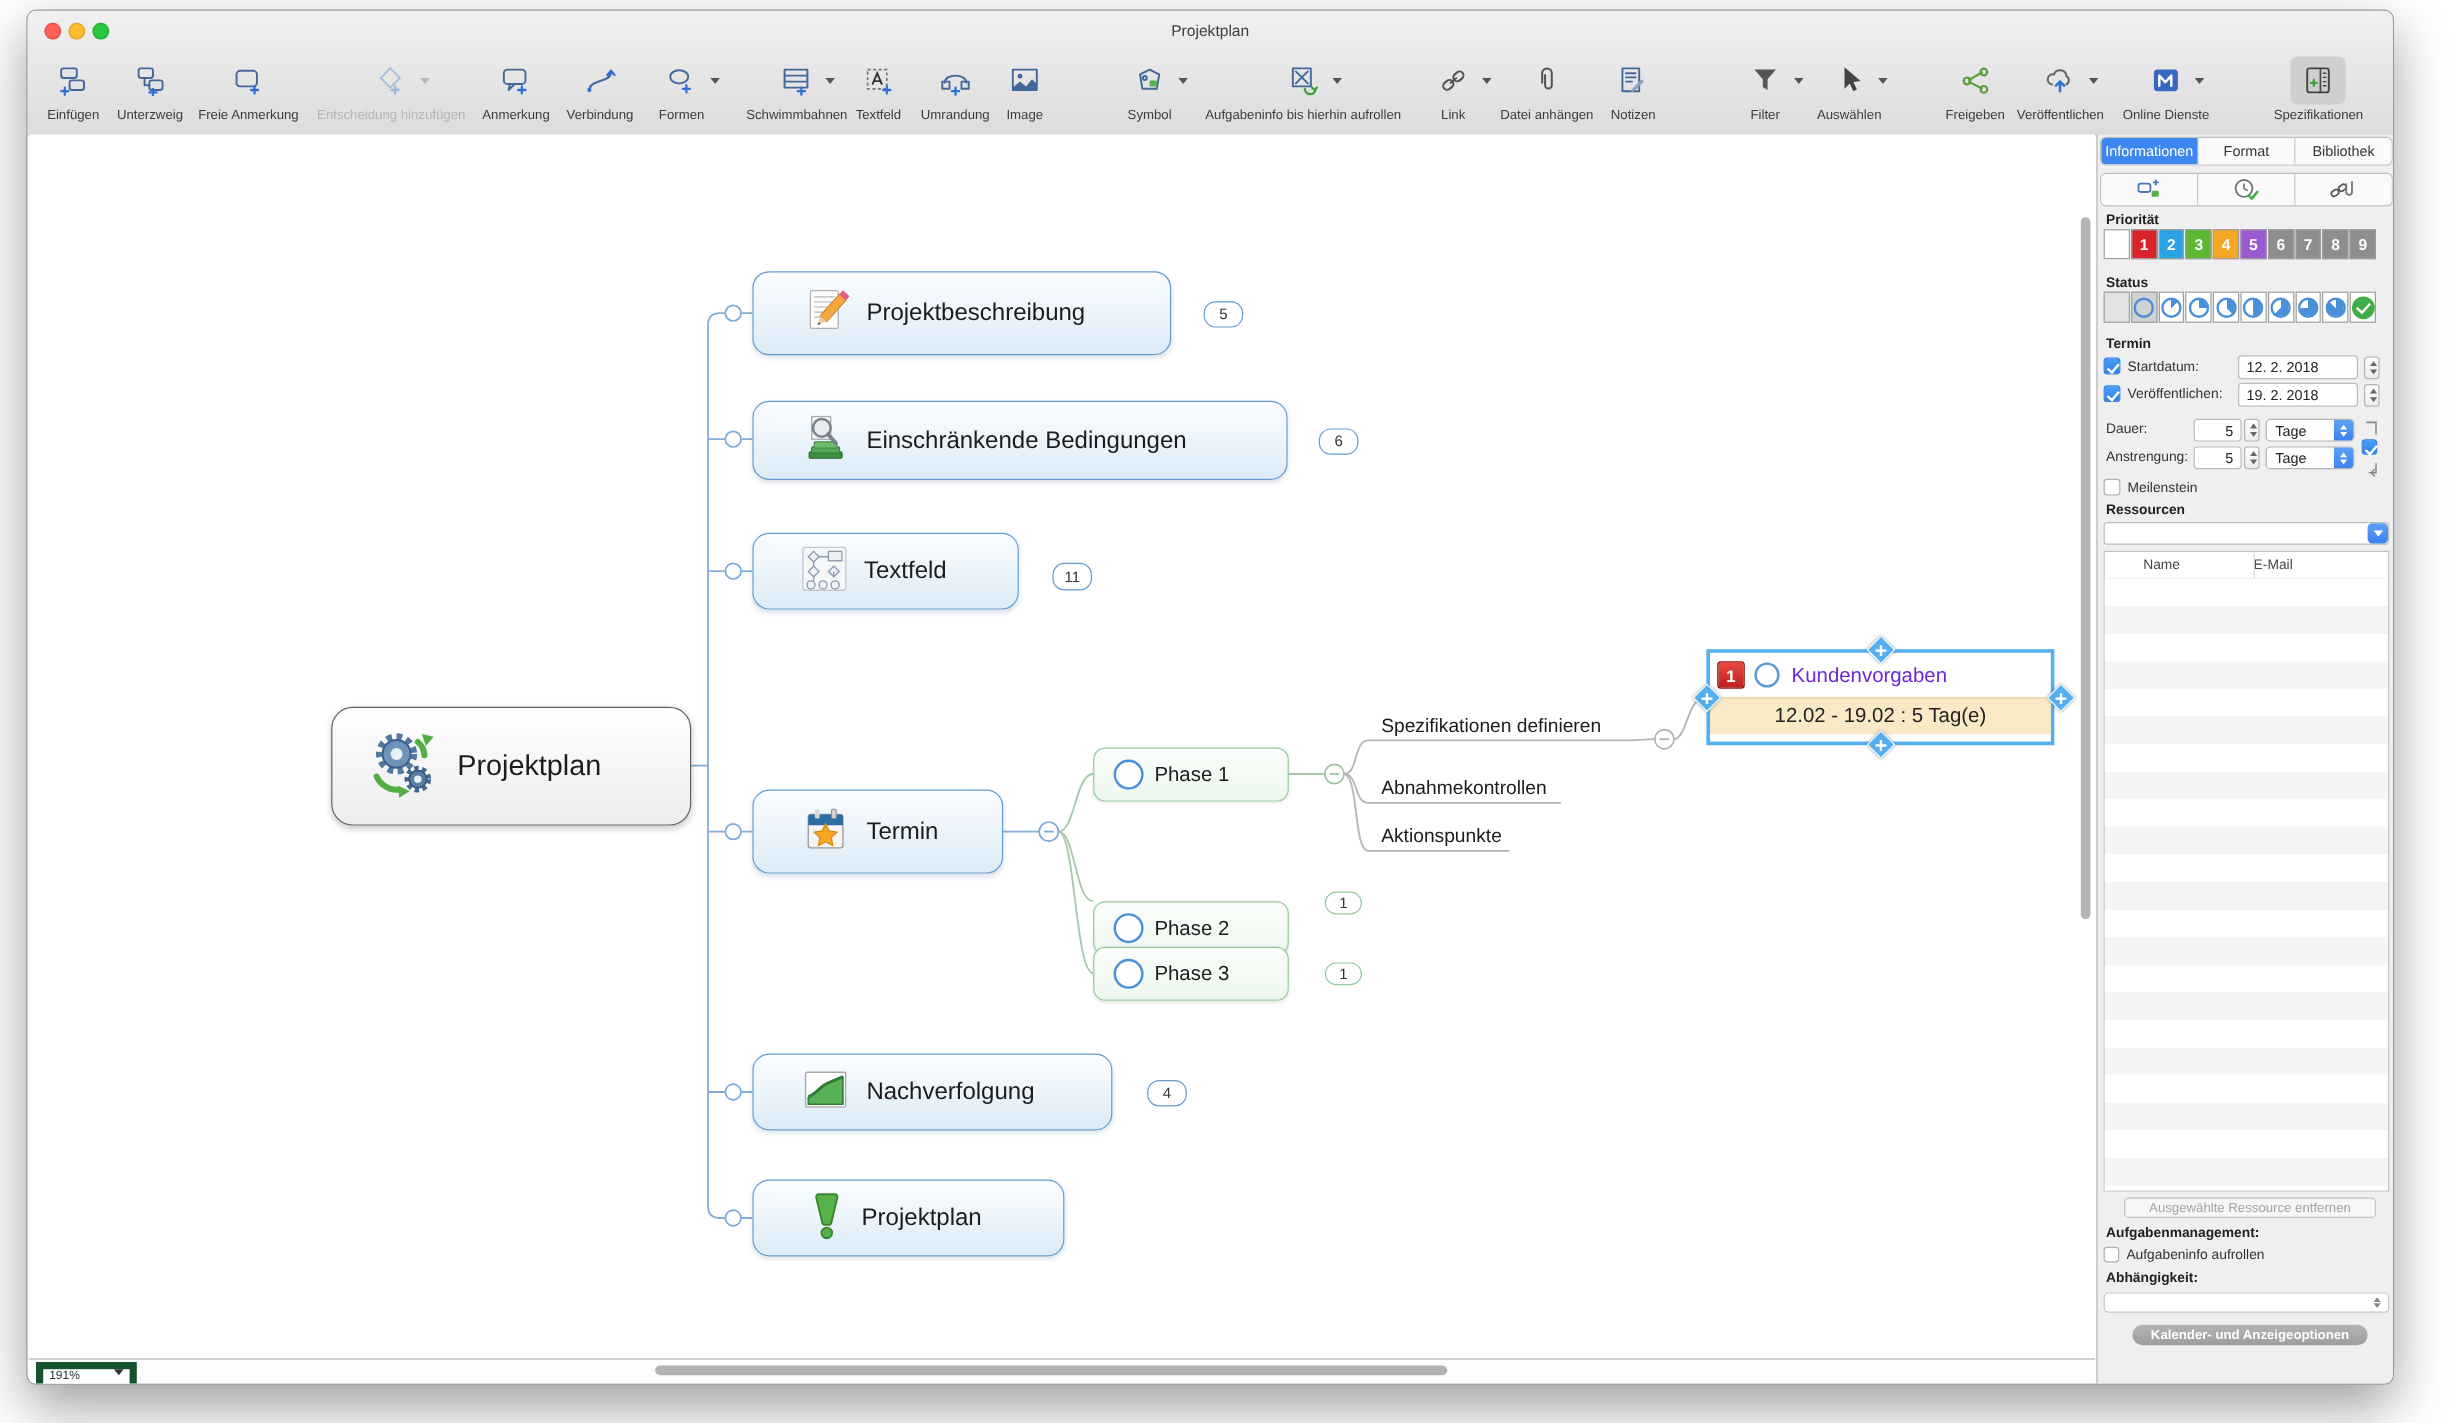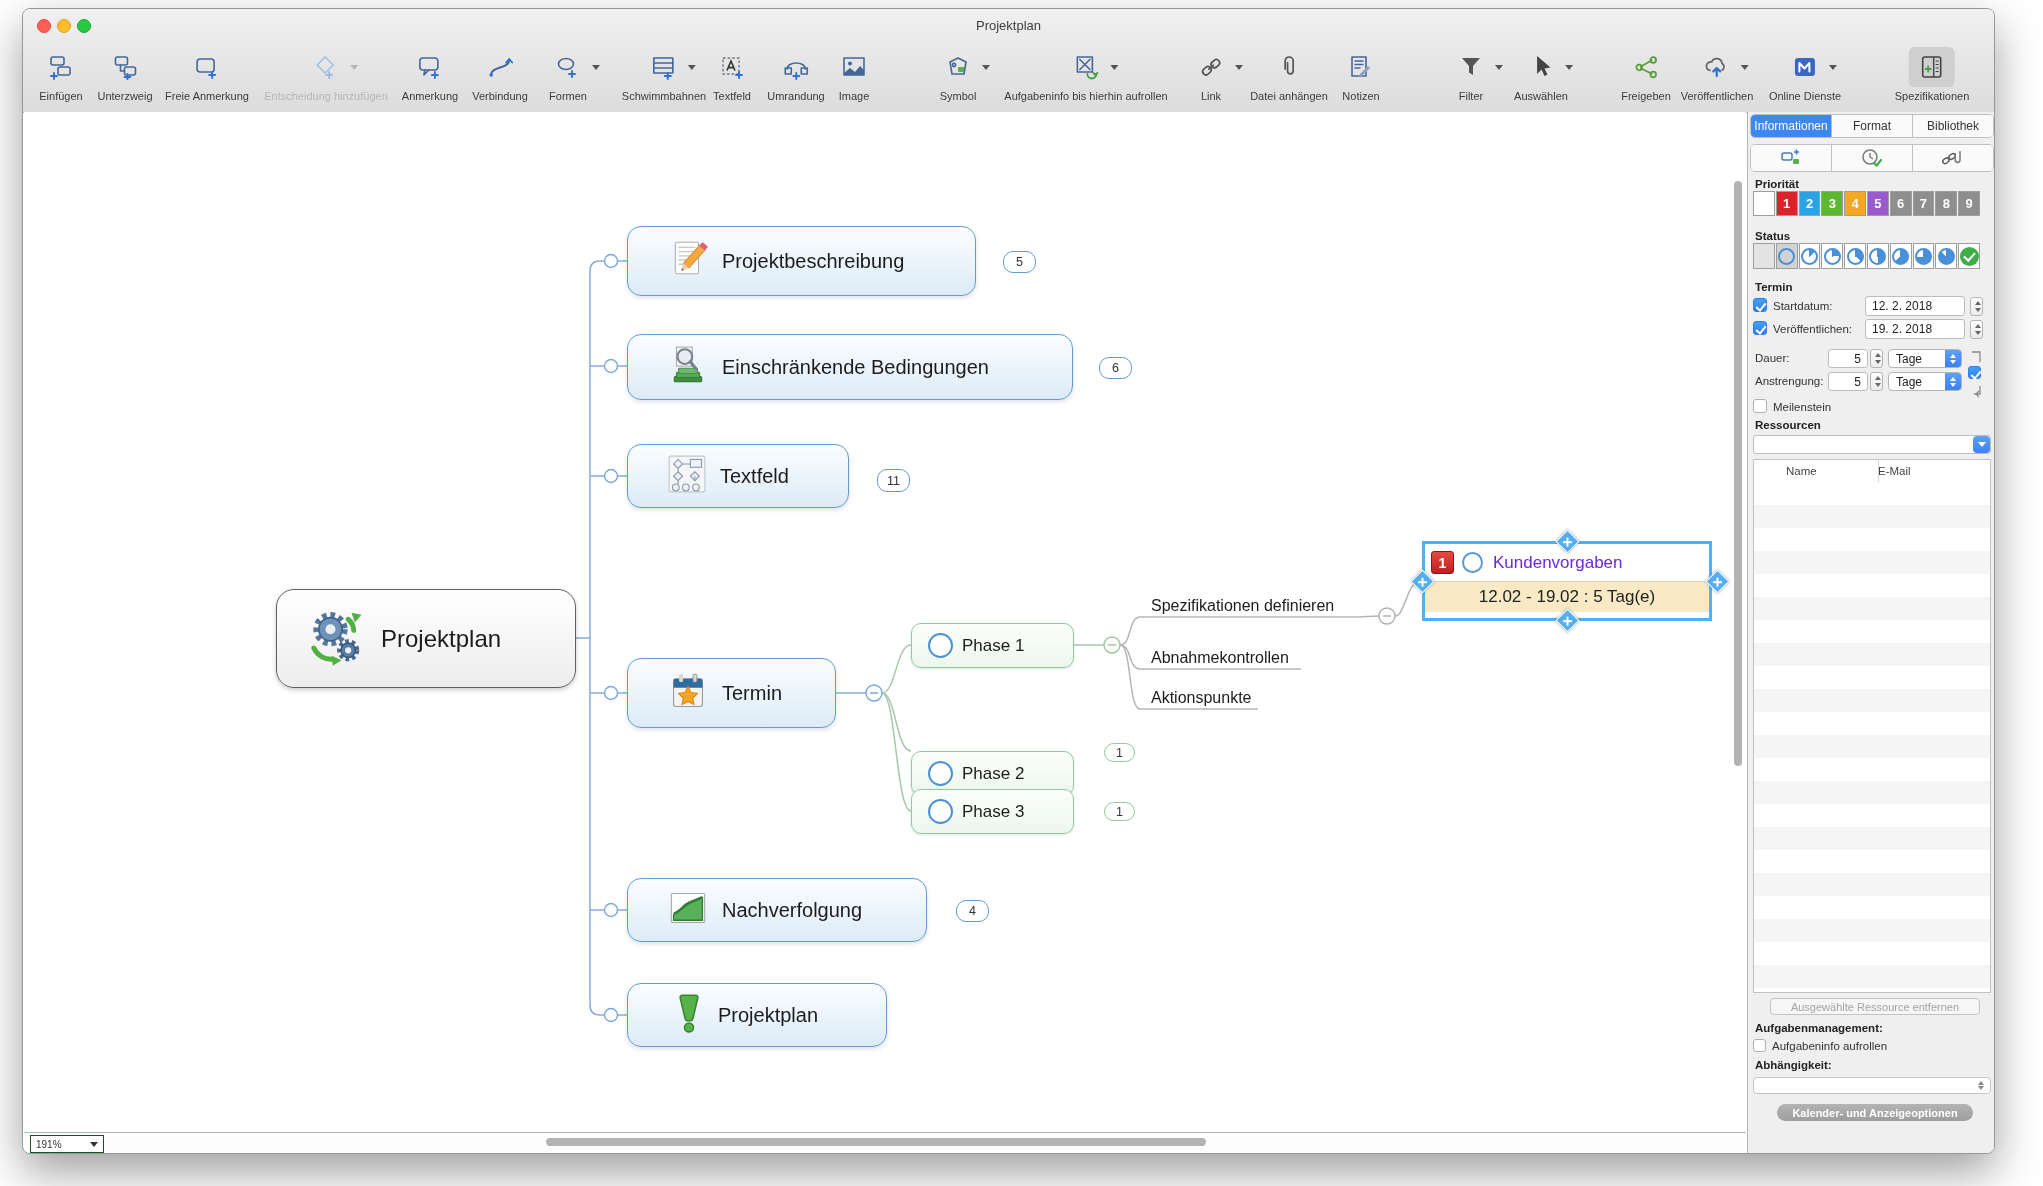--- a/index.html
+++ b/index.html
@@ -64,22 +64,22 @@
   .handle{position:absolute;width:15px;height:15px;background:#55aef0;border:1.5px solid #fff;
           transform:rotate(45deg);box-shadow:0 0 3px rgba(0,0,0,.35);z-index:4}
   .handle::before,.handle::after{content:"";position:absolute;background:#fff;left:50%;top:50%;
           transform:translate(-50%,-50%) rotate(-45deg)}
   .handle::before{width:9px;height:2px}
   .handle::after{width:2px;height:9px}
   .vscroll{position:absolute;width:8px;border-radius:4px;background:#b3b3b3;z-index:5}
 
   
   .statusbar{position:absolute;left:1px;top:1123px;width:1722px;height:20px;background:#fdfdfd;border-top:1px solid #b5b5b5}
-  .zoombox{position:absolute;left:6px;top:2px;width:72px;height:16px;border:1px solid #14532d;background:#fff;
-           display:flex;align-items:center;font-size:10px;color:#333}
+  .zoombox{position:absolute;left:6px;top:2px;width:72px;height:16px;border:6px solid #14532d;background:#fff;
+           display:flex;font-size:10px;color:#333}
   .zoombox .zlabel{padding-left:5px;flex:1}
   .zoomcaret{width:0;height:0;border-left:4px solid transparent;border-right:4px solid transparent;
              border-top:5px solid #333;margin-right:5px}
   .hscroll{position:absolute;left:522px;top:5px;width:660px;height:8px;border-radius:4px;background:#b3b3b3}
 
   
   .sidebar{position:absolute;left:1724px;top:103px;width:247px;height:1041px;background:#efefef;
            border-left:1px solid #b5b5b5;box-sizing:border-box;font-size:11.5px;color:#333}
   .seg{position:absolute;display:flex;border:1px solid #bfbfbf;border-radius:5px;overflow:hidden;background:#fff}
   .seg>div{flex:1;display:flex;align-items:center;justify-content:center;border-right:1px solid #bfbfbf;background:#fafafa}

